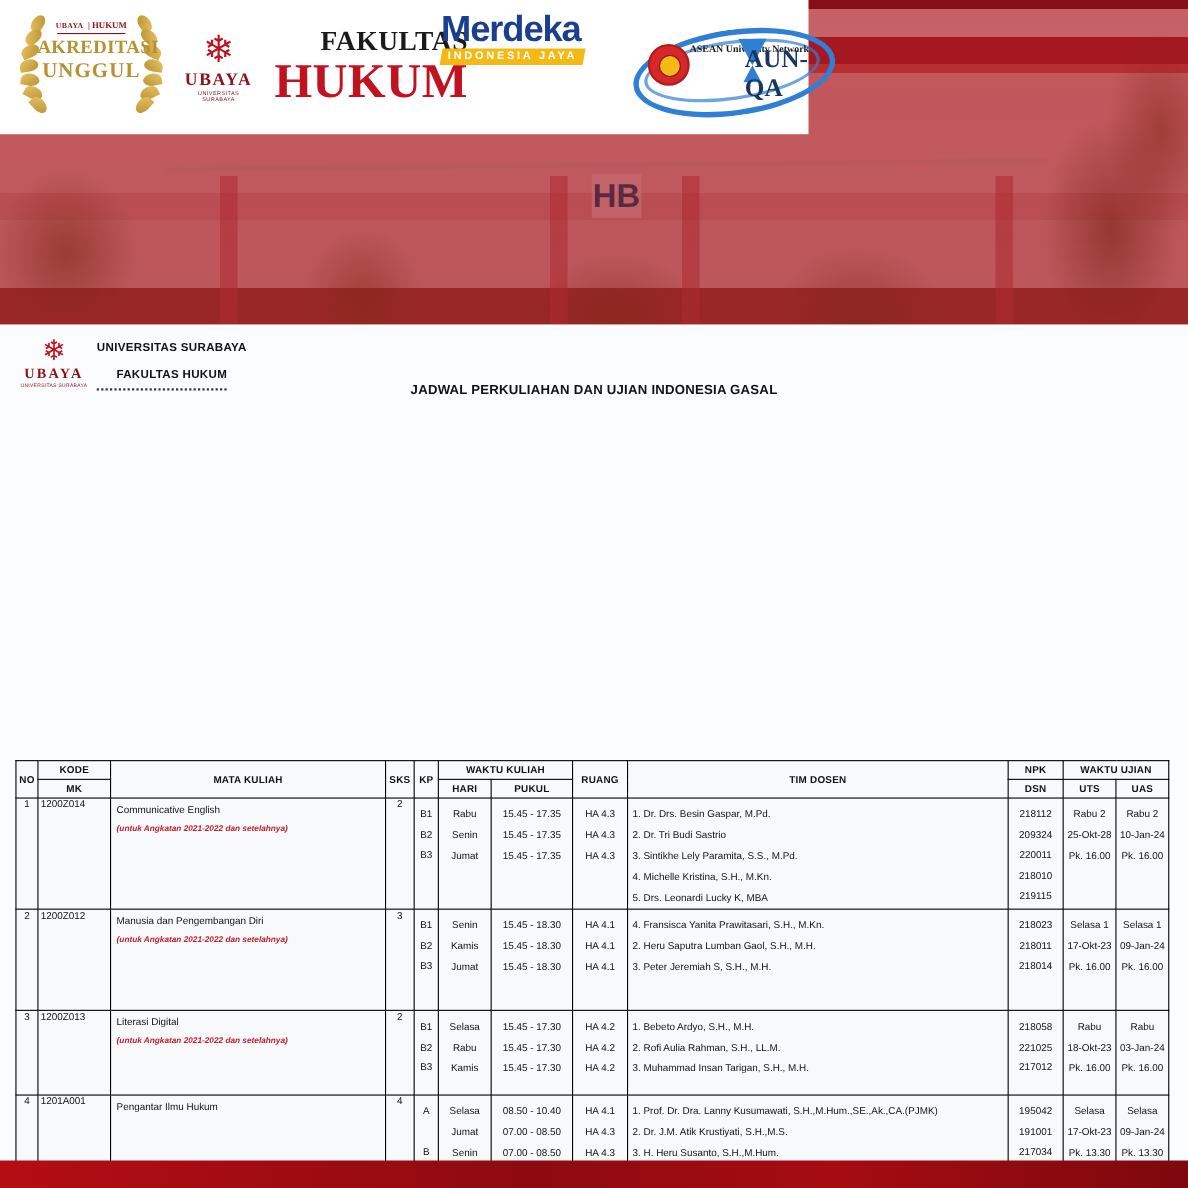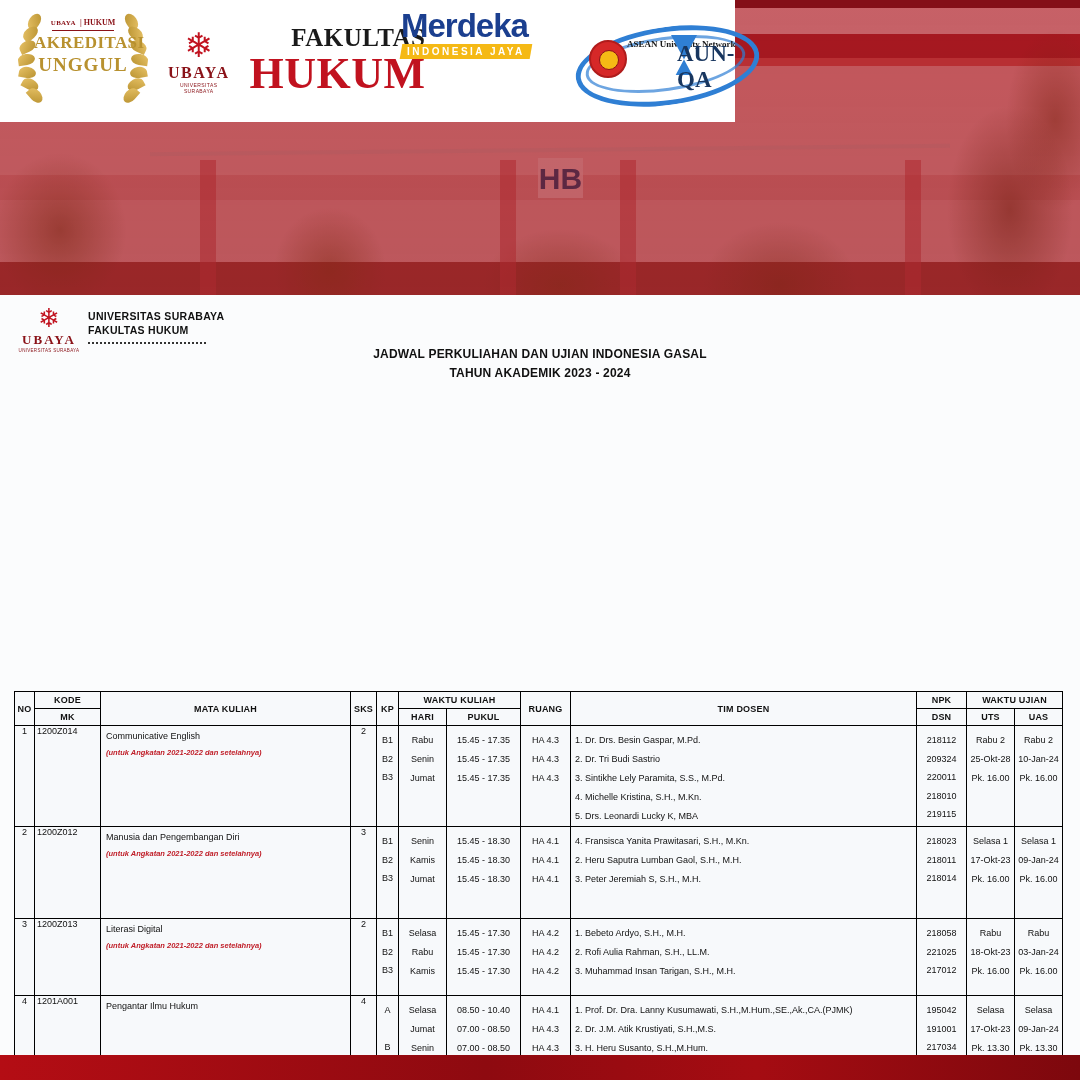--- a/index.html
+++ b/index.html
@@ -128,21 +128,21 @@
     position:absolute;left:0;top:295px;width:1080px;height:760px;background:#fbfcfd;
   }
   .doc-head{position:relative;height:95px;}
   .doc-logo{position:absolute;left:18px;top:10px;width:62px;text-align:center;}
   .doc-flame{font-size:26px;color:#c1121f;line-height:1;}
   .doc-ubaya{font:bold 13px "Liberation Serif",serif;color:#8a1218;letter-spacing:2px;margin-top:1px;}
   .doc-ubaya-sub{font:4.5px "Liberation Sans",sans-serif;color:#8a1218;letter-spacing:.3px;}
   .doc-org{position:absolute;left:88px;top:15px;}
   .doc-org-1{font:bold 10.5px "Liberation Sans",sans-serif;color:#111;letter-spacing:.3px;}
   .doc-org-2{font:bold 10.5px "Liberation Sans",sans-serif;color:#111;letter-spacing:.3px;
-    text-align:left;margin-top:2px;}
+    text-align:center;margin-top:13px;}
   .doc-dash{margin-top:6px;width:118px;border-top:2px dotted #333;}
   .doc-title{position:absolute;left:0;top:52px;width:1080px;text-align:center;}
   .doc-title-1{font:bold 12px "Liberation Sans",sans-serif;color:#111;letter-spacing:.2px;}
   .doc-title-2{font:bold 12px "Liberation Sans",sans-serif;color:#111;letter-spacing:.2px;margin-top:5px;}
 
   
   table.sched{
     position:absolute;left:14px;top:396px;width:1022px;
     border-collapse:collapse;table-layout:fixed;
     background:#f7f9fb;
@@ -261,21 +261,20 @@
         <div class="doc-ubaya">UBAYA</div>
         <div class="doc-ubaya-sub">UNIVERSITAS SURABAYA</div>
       </div>
       <div class="doc-org">
         <div class="doc-org-1">UNIVERSITAS SURABAYA</div>
         <div class="doc-org-2">FAKULTAS HUKUM</div>
         <div class="doc-dash"></div>
       </div>
       <div class="doc-title">
         <div class="doc-title-1">JADWAL PERKULIAHAN DAN UJIAN INDONESIA GASAL</div>
-        <div class="doc-title-2">TAHUN AKADEMIK 2023 - 2024</div>
       </div>
     </div>
 
     <table class="sched">
       <colgroup>
         <col style="width:20px">
           <col style="width:66px">
           <col style="width:250px">
         <col style="width:26px">
           <col style="width:22px">

